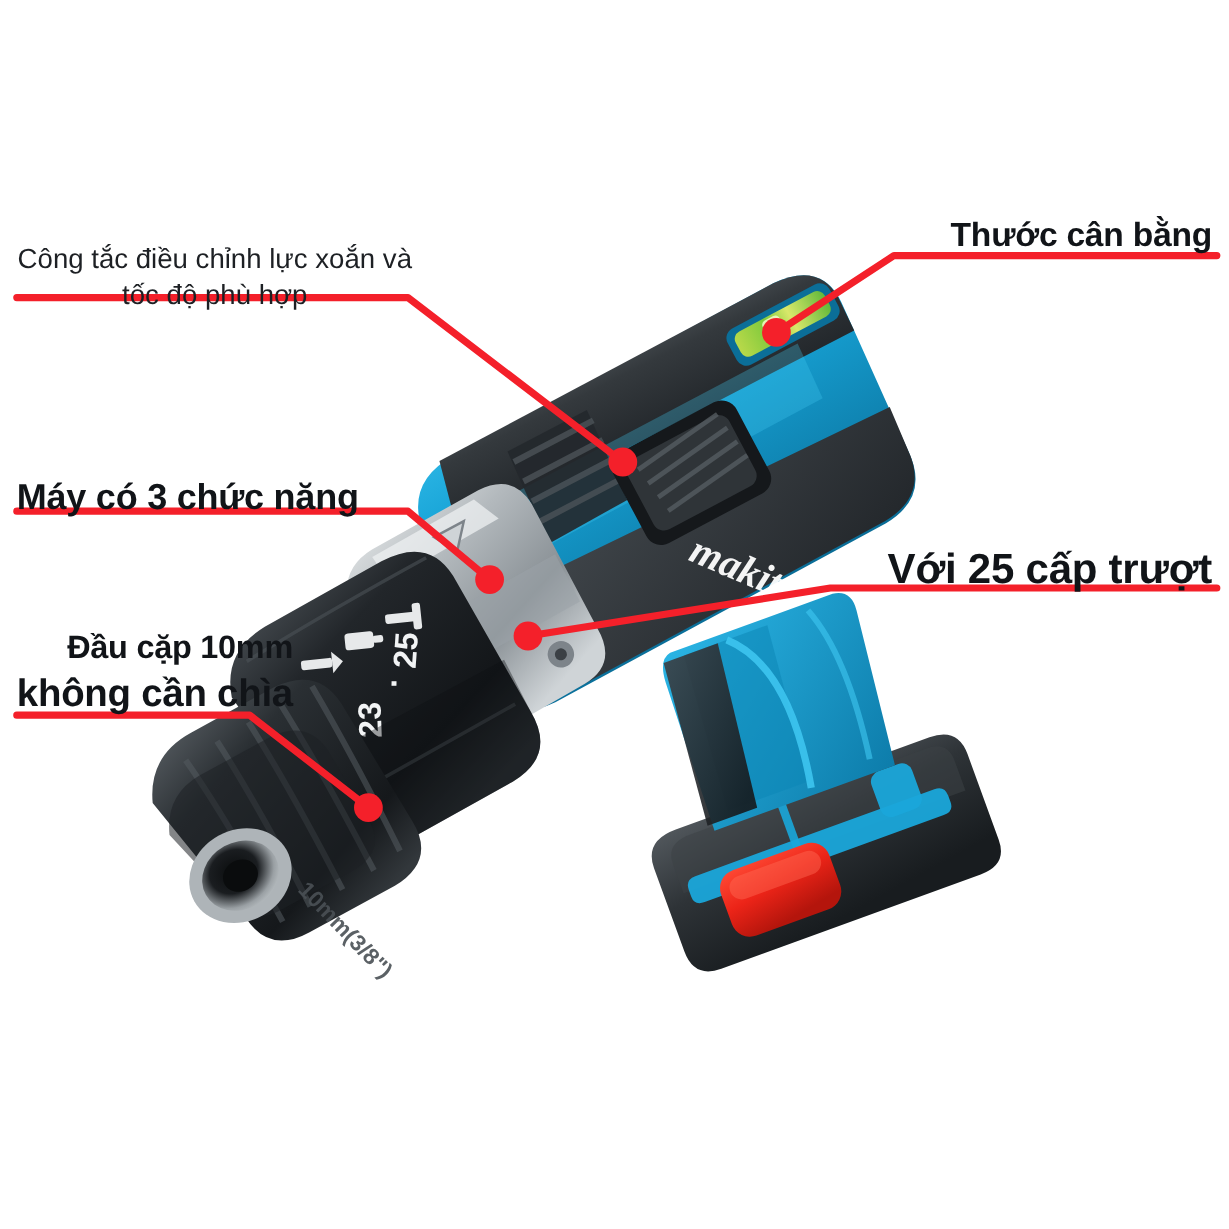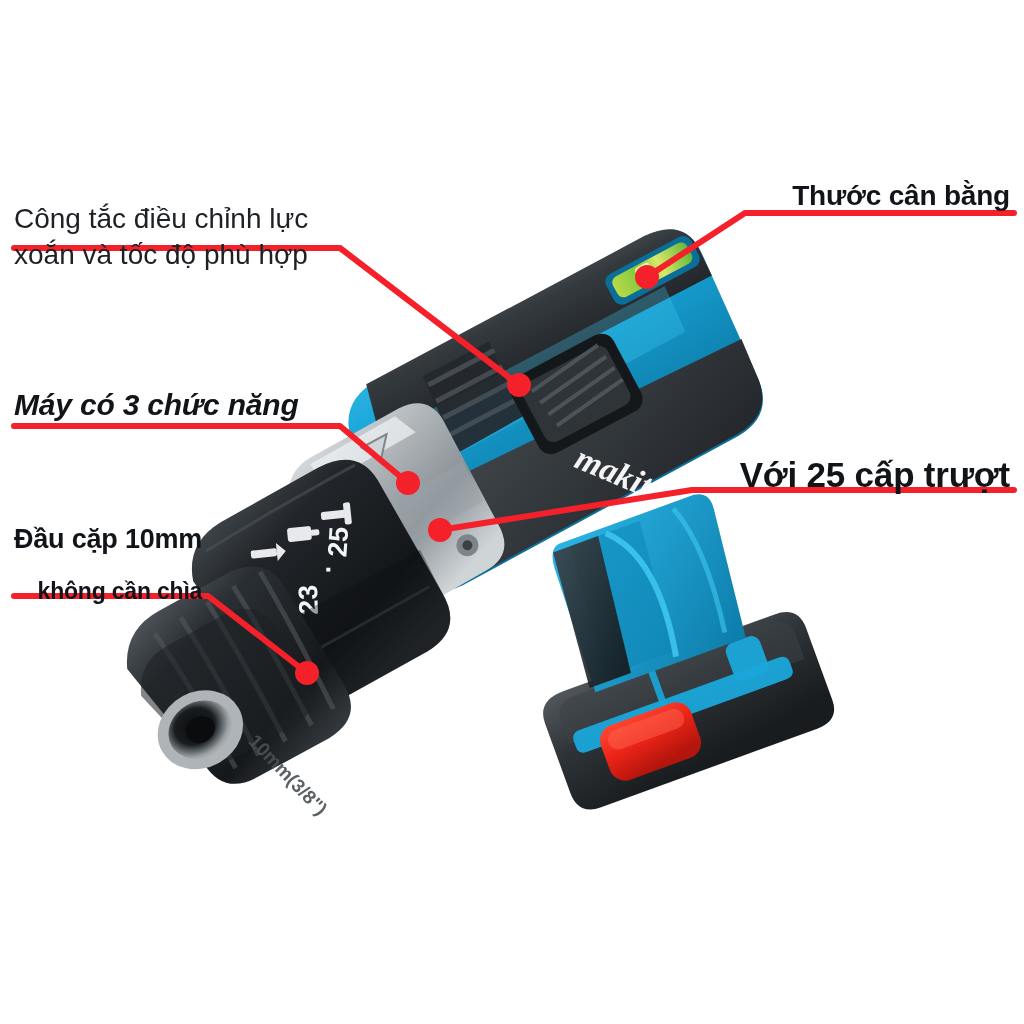--- a/index.html
+++ b/index.html
@@ -249,30 +249,30 @@
     <g fill="#f4202a">
       <circle cx="519" cy="385" r="12"></circle>
       <circle cx="408" cy="483" r="12"></circle>
       <circle cx="307" cy="673" r="12"></circle>
       <circle cx="647" cy="277" r="12"></circle>
       <circle cx="440" cy="530" r="12"></circle>
     </g>
   </svg>
 
   <div class="callout" style="left:14px;top:192px;">
-    <div class="sub" style="font-size:28px;width:330px;margin-top:9px;">Công tắc điều chỉnh lực xoắn và tốc độ phù hợp</div>
-  </div>
-
-  <div class="callout" style="left:14px;top:388px;font-style:italic;">
+    <div class="sub" style="font-size:23px;width:330px;margin-top:9px;text-align:center;">Công tắc điều chỉnh lực xoắn và tốc độ phù hợp</div>
+  </div>
+
+  <div class="callout" style="left:14px;top:398px;">
     <div class="title" style="font-size:30px;">Máy có 3 chức năng</div>
   </div>
 
   <div class="callout" style="left:14px;top:524px;text-align:right;">
     <div class="title" style="font-size:27px;">Đầu cặp 10mm</div>
-    <div class="title" style="font-size:23px;margin-top:23px;">không cần chìa</div>
+    <div class="title" style="font-size:32px;margin-top:4px;">không cần chìa</div>
   </div>
 
   <div class="callout" style="right:14px;top:180px;text-align:right;">
     <div class="title" style="font-size:28px;">Thước cân bằng</div>
   </div>
 
   <div class="callout" style="right:14px;top:455px;text-align:right;">
     <div class="title" style="font-size:35px;">Với 25 cấp trượt</div>
   </div>
 

